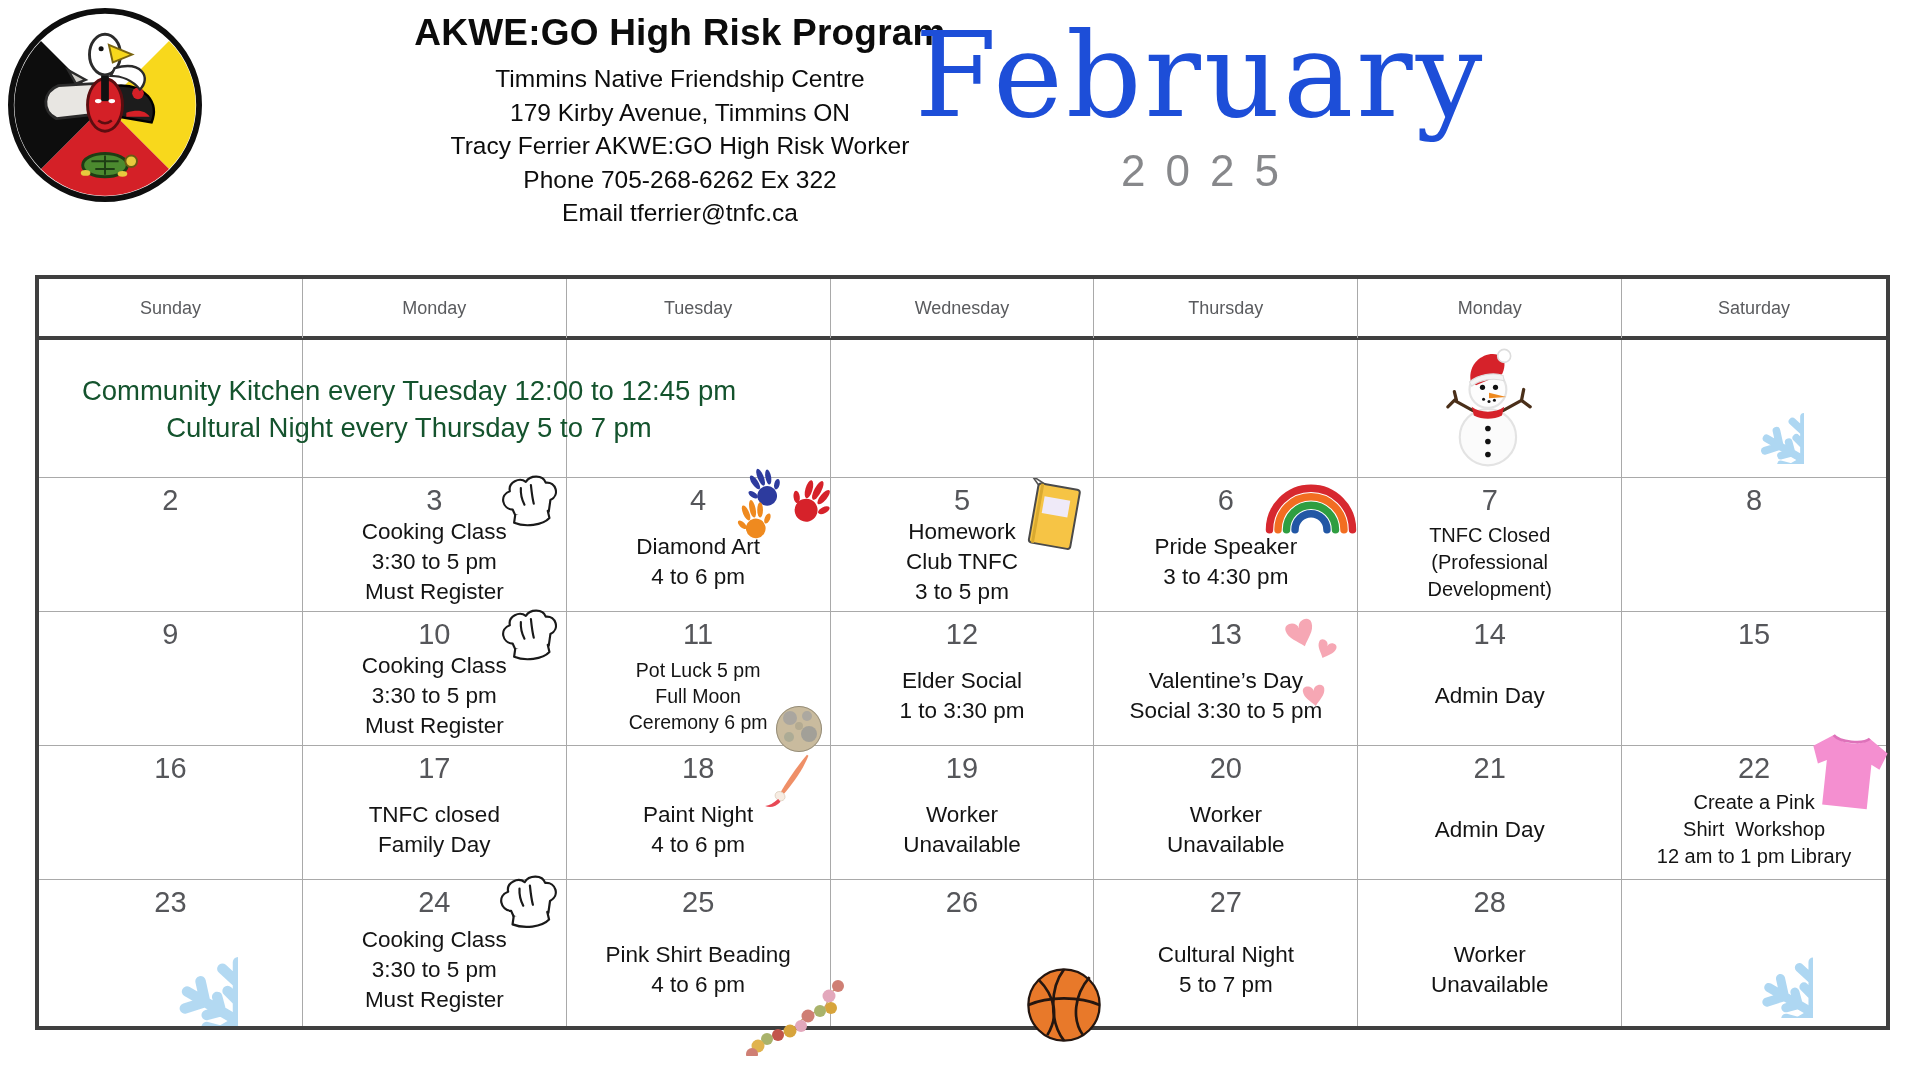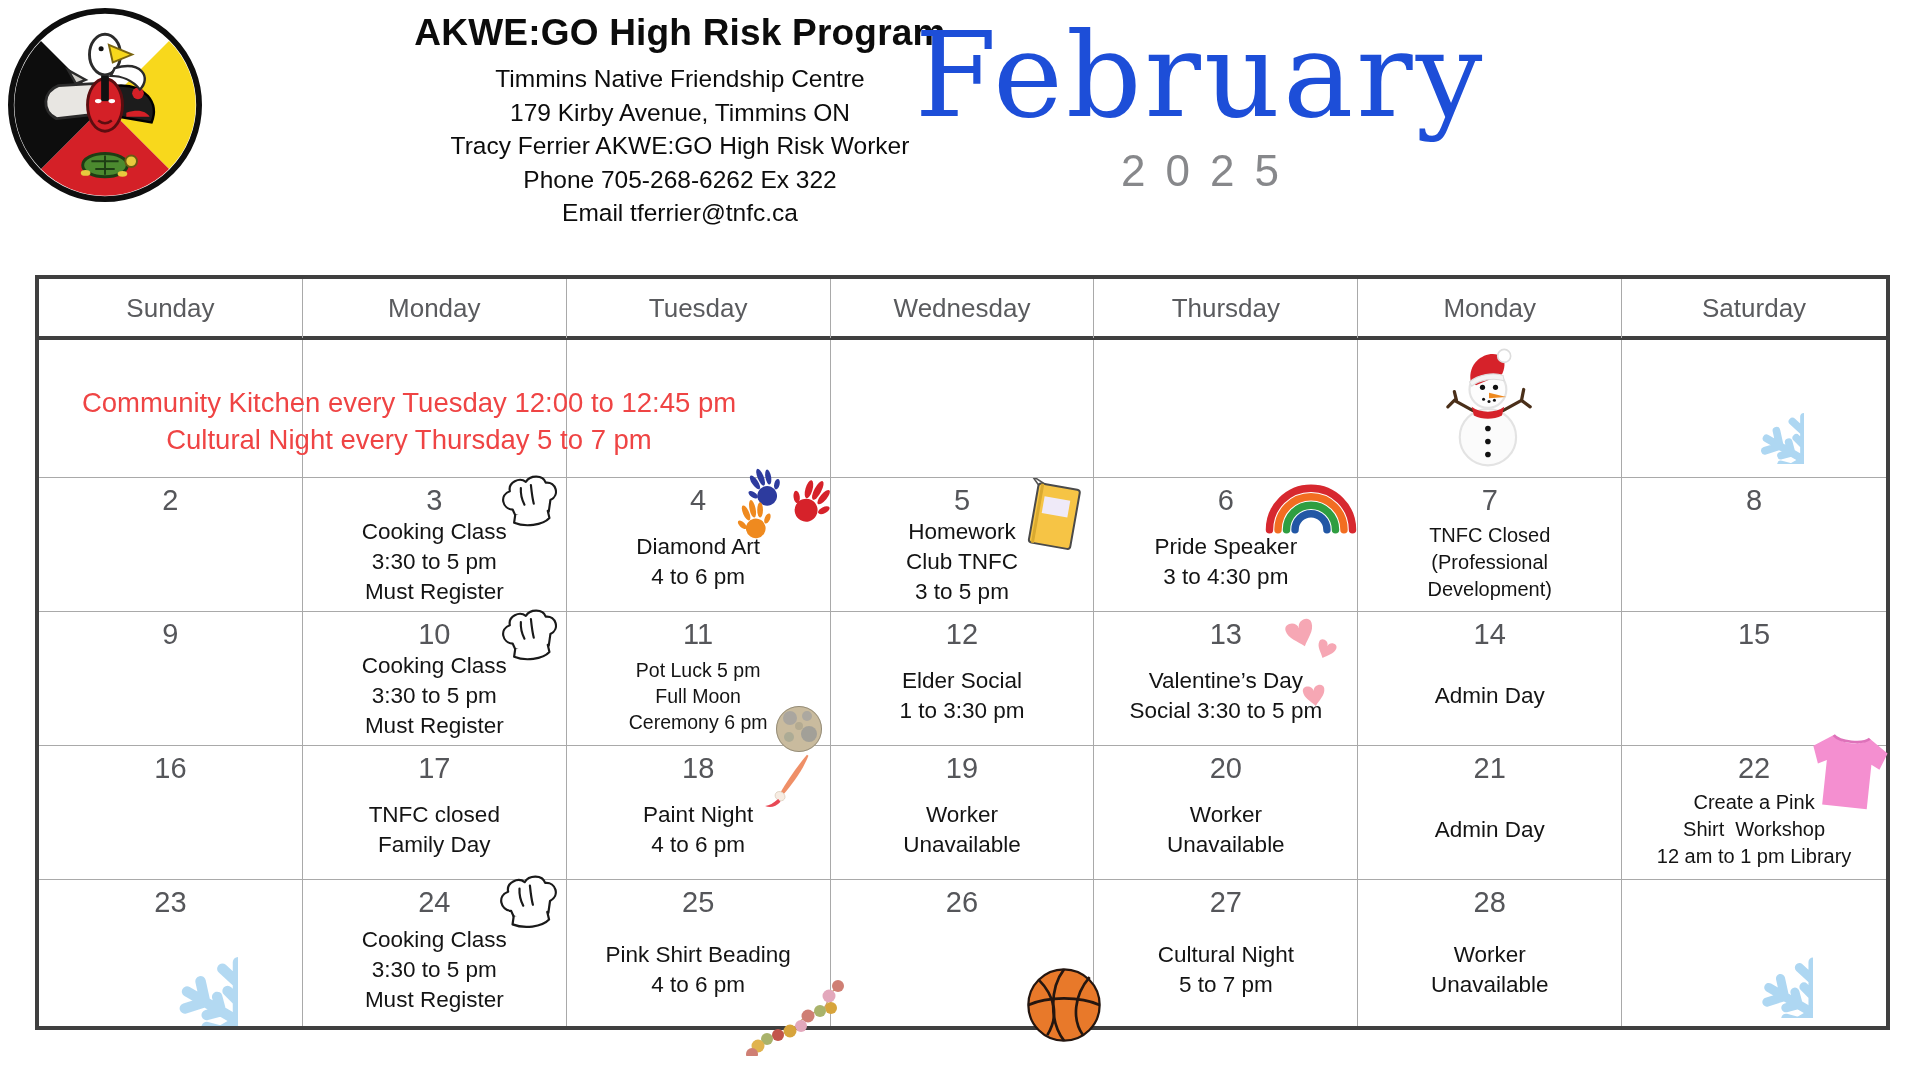--- a/index.html
+++ b/index.html
@@ -18,35 +18,35 @@
 
   
   #calendar { position:absolute; left:35px; top:275px; width:1855px; border:4px solid #3f3f3f; background:#fff; }
   .row { display:grid; grid-template-columns:repeat(7,1fr); border-bottom:1px solid #a9a9a9; }
   .row:last-child { border-bottom:none; }
   .row.head { height:61px; border-bottom:4px solid #3f3f3f; }
   .row.announce { height:138px; }
   .row.week { height:134px; }
   .row.week.last { height:146px; }
   .hcell { border-right:1px solid #a9a9a9; text-align:center; line-height:59px;
-           font-size:26px; color:#5a5b5e; }
+           font-size:18px; color:#5a5b5e; }
   .hcell:last-child, .cell:last-child { border-right:none; }
   .cell { position:relative; border-right:1px solid #a9a9a9; display:flex; flex-direction:column;
           align-items:center; text-align:center; overflow:visible; }
   .date { margin-top:5px; font-size:29px; color:#55565a; line-height:34px; z-index:1; }
   .date:empty { display:none; }
   .lines { flex:1; display:flex; flex-direction:column; justify-content:center; width:100%;
            padding-bottom:5px; z-index:1; }
   .line { font-size:22.5px; line-height:30px; color:#141414; white-space:pre-wrap; }
   .line:empty { display:none; }
   .cell.small .line { font-size:20px; line-height:27px; }
   .cell.xsmall .line { font-size:19.5px; line-height:26px; }
 
-  #announce-text { position:absolute; left:20px; top:44px; width:700px; z-index:3;
-                   font-size:27.5px; line-height:37px; color:#ef4444; text-align:center; }
+  #announce-text { position:absolute; left:20px; top:32px; width:700px; z-index:3;
+                   font-size:27.5px; line-height:37px; color:#14532d; text-align:center; }
 
   .icon { position:absolute; z-index:2; pointer-events:none; }
   svg { display:block; }
 </style>
 </head>
 <body>
 
 <svg width="0" height="0" style="position:absolute" aria-hidden="true">
   <defs>
     <symbol id="sym-chefhat" viewBox="0 0 70 64">

